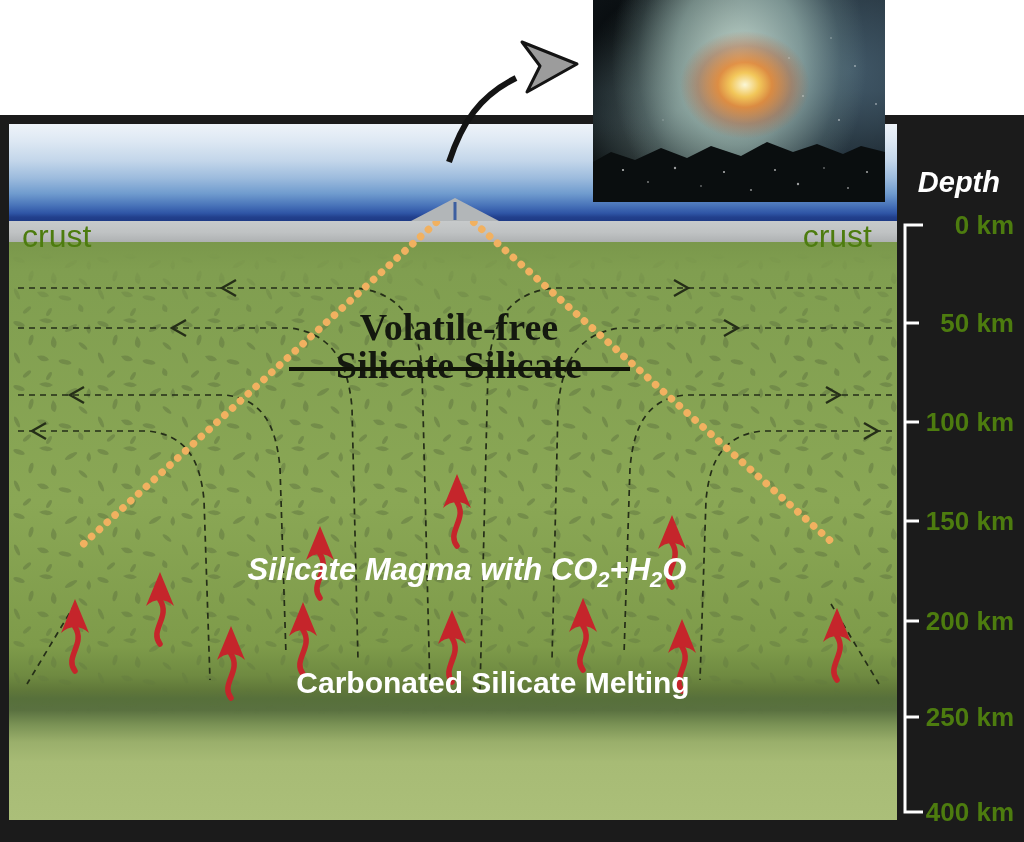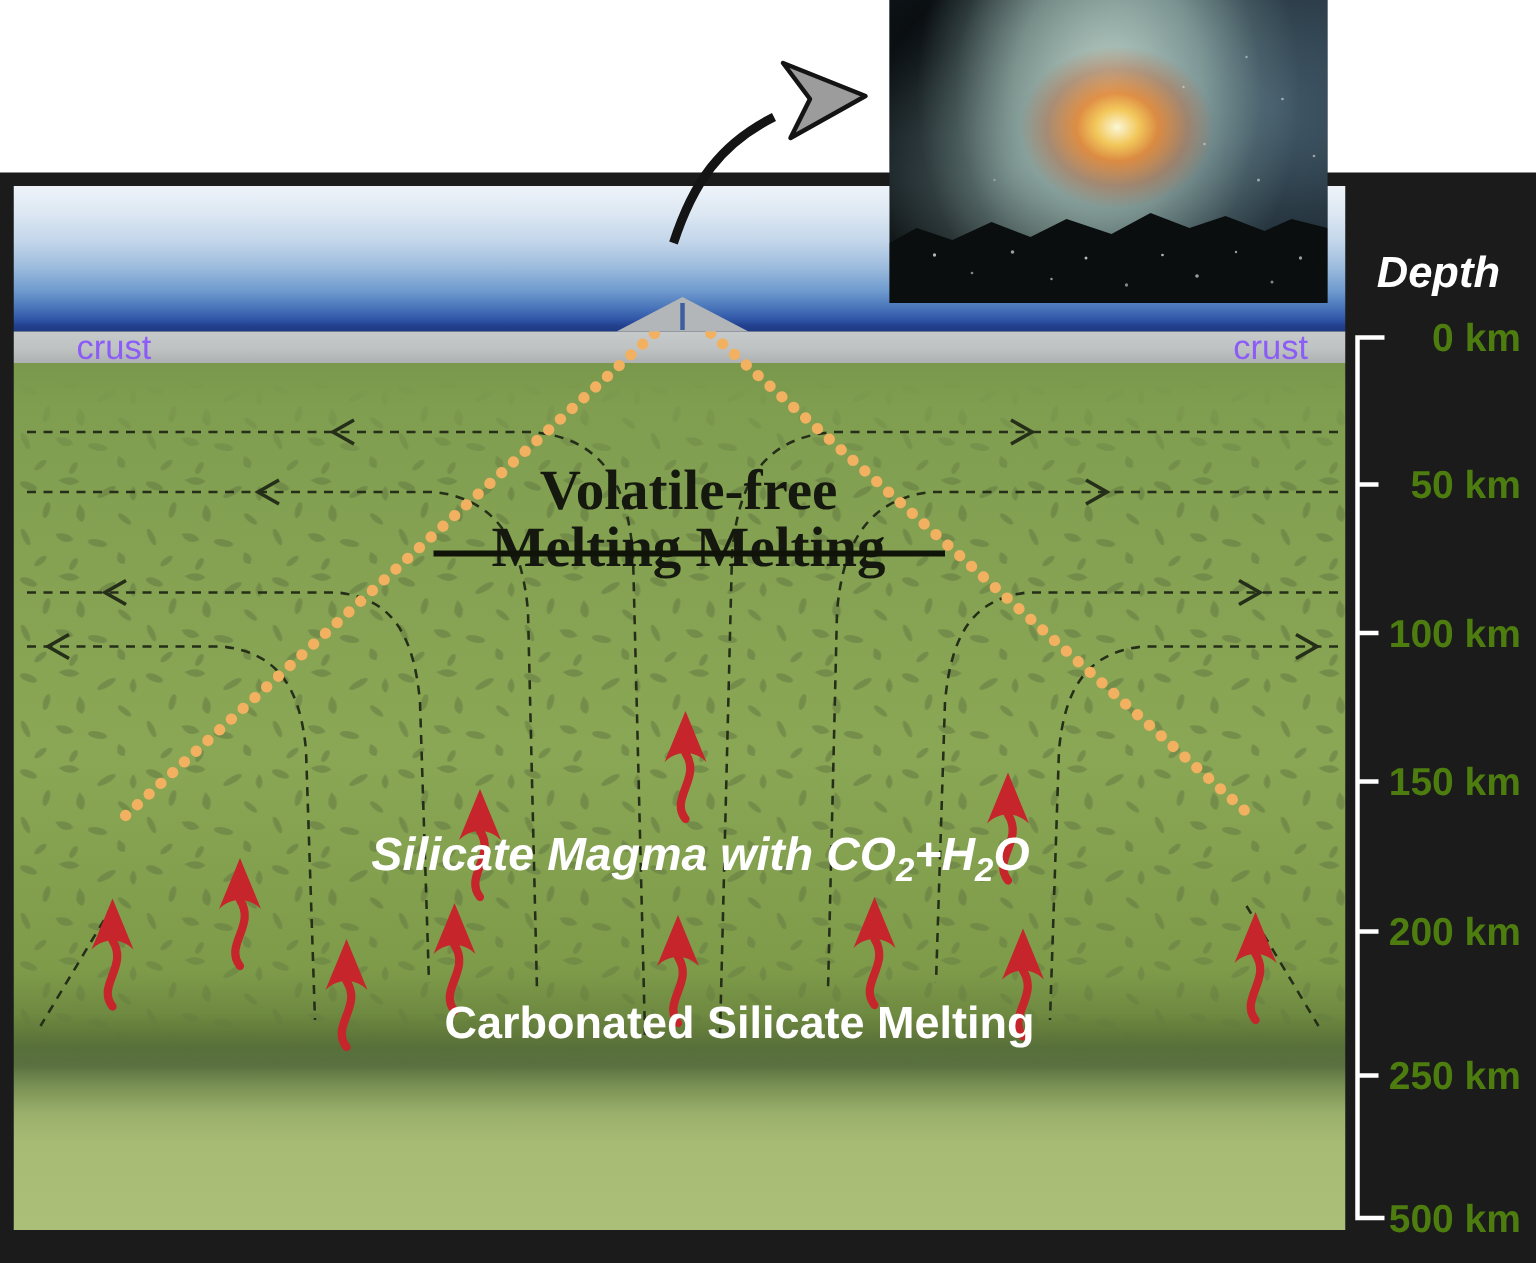--- a/index.html
+++ b/index.html
@@ -24,21 +24,21 @@
       #7a984b 0%, #809e50 5%, #8aa755 45%, #7e9b4a 70%, #6f8a41 75%,
       #60783a 77.5%, #57703b 79%, #5a7140 81%, #7a9255 83.5%,
       #9aaf6b 86.5%, #a7bb75 90%, #abbf79 100%);}
 
   svg{display:block;}
   .overlay{left:0;top:0;width:888px;height:696px;}
 
   
   .lbl{white-space:nowrap;}
   .ridge-lbl{left:0;top:40px;width:904px;text-align:center;font-size:27px;color:#1d2532;}
-  .crust-lbl{top:94px;font-size:23px;color:#8b5cf6;margin-left:29px;}
+  .crust-lbl{top:94px;font-size:32px;color:#4d7c0f;}
   .crust-lbl.left{left:13px;}
   .crust-lbl.right{right:25px;}
   .volatile{left:0;top:184px;width:900px;text-align:center;font-size:38px;font-weight:bold;
             color:#14180f;line-height:38px;font-family:Liberation Serif, serif;}
   .underline-bar{left:280px;top:243px;width:341px;height:4px;background:#101408;}
   .magma{left:0;top:428px;width:916px;text-align:center;font-size:31px;font-weight:bold;
          font-style:italic;color:#ffffff;}
   .magma sub{font-size:22px;vertical-align:-7px;}
   .carbonated{left:0;top:542px;width:880px;text-align:center;font-size:30px;font-weight:bold;color:#ffffff;margin-left:44px;}
   .peridotite{left:0;top:627px;width:892px;text-align:center;font-size:31px;font-weight:bold;
@@ -160,21 +160,21 @@
       <g>
         <polygon points="446,74 402,97 490,97" fill="#b2b6b8"></polygon>
         <line x1="446" y1="78" x2="446" y2="96" stroke="#3d5fa0" stroke-width="3"></line>
       </g>
     </svg>
 
     <div class="abs lbl crust-lbl left">crust</div>
     <div class="abs lbl crust-lbl right">crust</div>
     <div class="abs volatile">
       <div>Volatile-free</div>
-      <div>Melting Melting</div>
+      <div>Silicate Silicate</div>
     </div>
     <div class="abs underline-bar"></div>
     <div class="abs lbl magma"><span>Silicate Magma with CO</span><sub>2</sub><span>+H</span><sub>2</sub><span>O</span></div>
     <div class="abs lbl carbonated">Carbonated Silicate Melting</div>
   </div>
 
   <svg class="abs depth-svg" width="127" height="727" viewBox="0 0 127 727">
     <g stroke="#ffffff" stroke-width="3" fill="none">
       <path d="M26,110 H8 V697 H26"></path>
       <path d="M8,208 H22"></path>
@@ -184,21 +184,21 @@
       <path d="M8,602 H22"></path>
     </g>
   </svg>
   <div class="abs lbl depth-title">Depth</div>
   <div class="abs depth-lbl" style="top:212px;width:110px;">0 km</div>
   <div class="abs depth-lbl" style="top:310px;width:110px;">50 km</div>
   <div class="abs depth-lbl" style="top:409px;width:110px;">100 km</div>
   <div class="abs depth-lbl" style="top:508px;width:110px;">150 km</div>
   <div class="abs depth-lbl" style="top:608px;width:110px;">200 km</div>
   <div class="abs depth-lbl" style="top:704px;width:110px;">250 km</div>
-  <div class="abs depth-lbl" style="top:799px;width:110px;">500 km</div>
+  <div class="abs depth-lbl" style="top:799px;width:110px;">400 km</div>
 
   <div class="abs photo">
     <svg class="abs photo-fx" width="292" height="202" viewBox="0 0 292 202">
       <path fill="#0a0e0f" d="M0,162 L18,152 L42,160 L68,148 L94,158 L118,146 L148,156 L174,142 L200,152
                L224,144 L250,154 L268,146 L292,152 L292,202 L0,202 Z"></path>
       <g fill="#ffffff">
         <circle cx="30" cy="170" r="1.1" opacity="0.7"></circle>
           <circle cx="55" cy="182" r="0.9" opacity="0.5"></circle>
         <circle cx="82" cy="168" r="1.2" opacity="0.6"></circle>
           <circle cx="108" cy="186" r="0.8" opacity="0.6"></circle>

